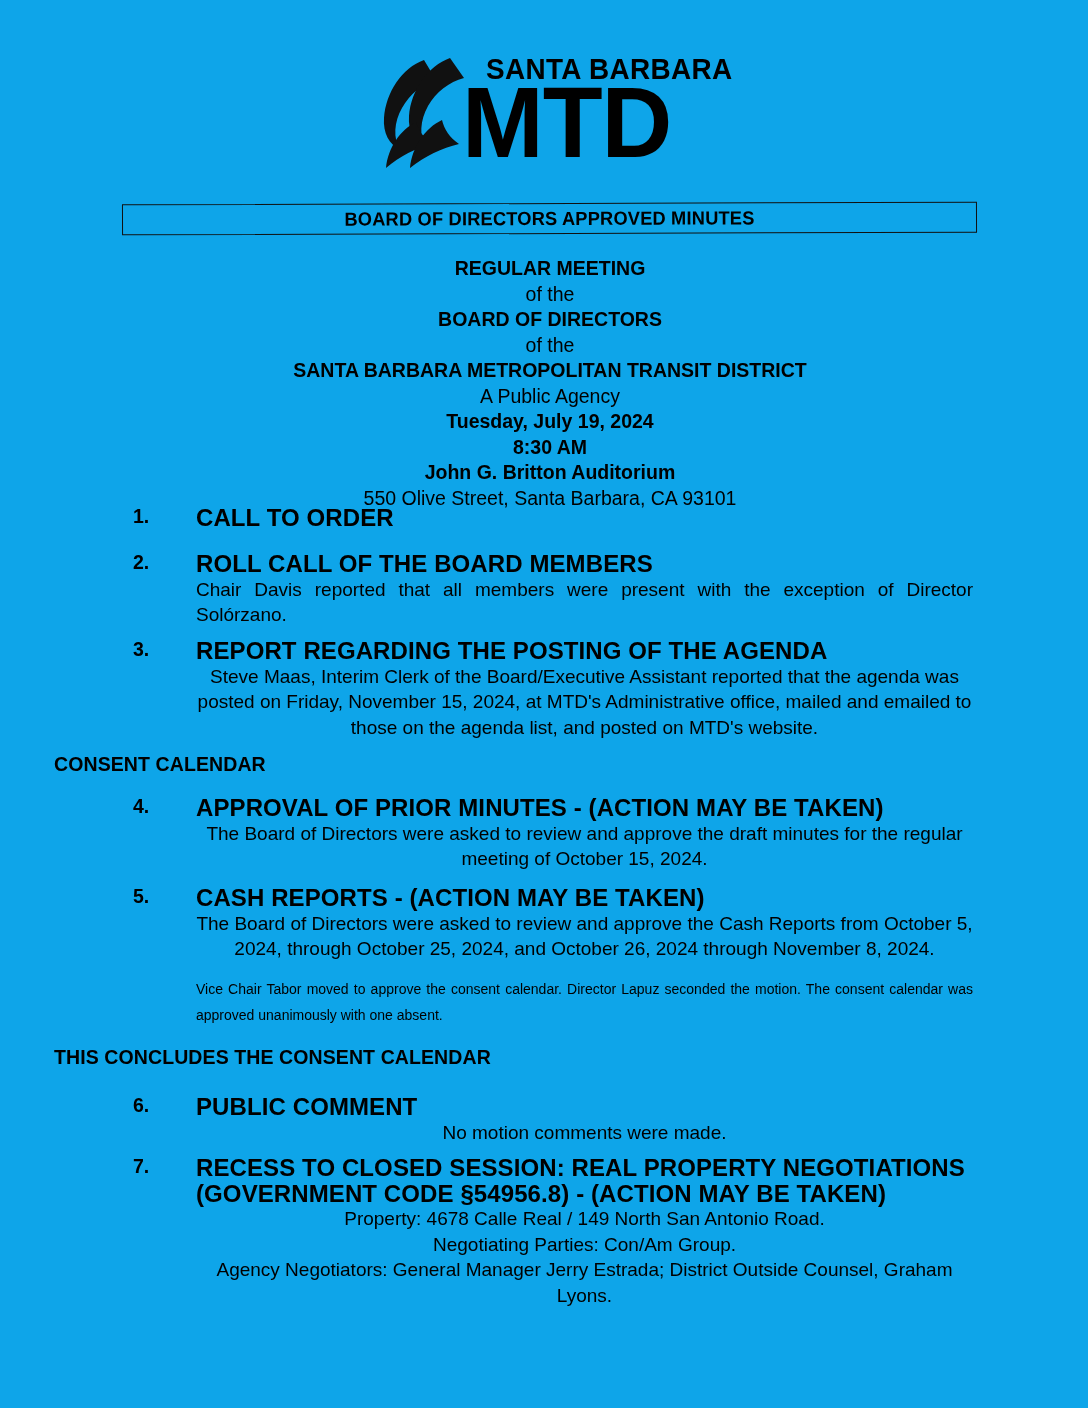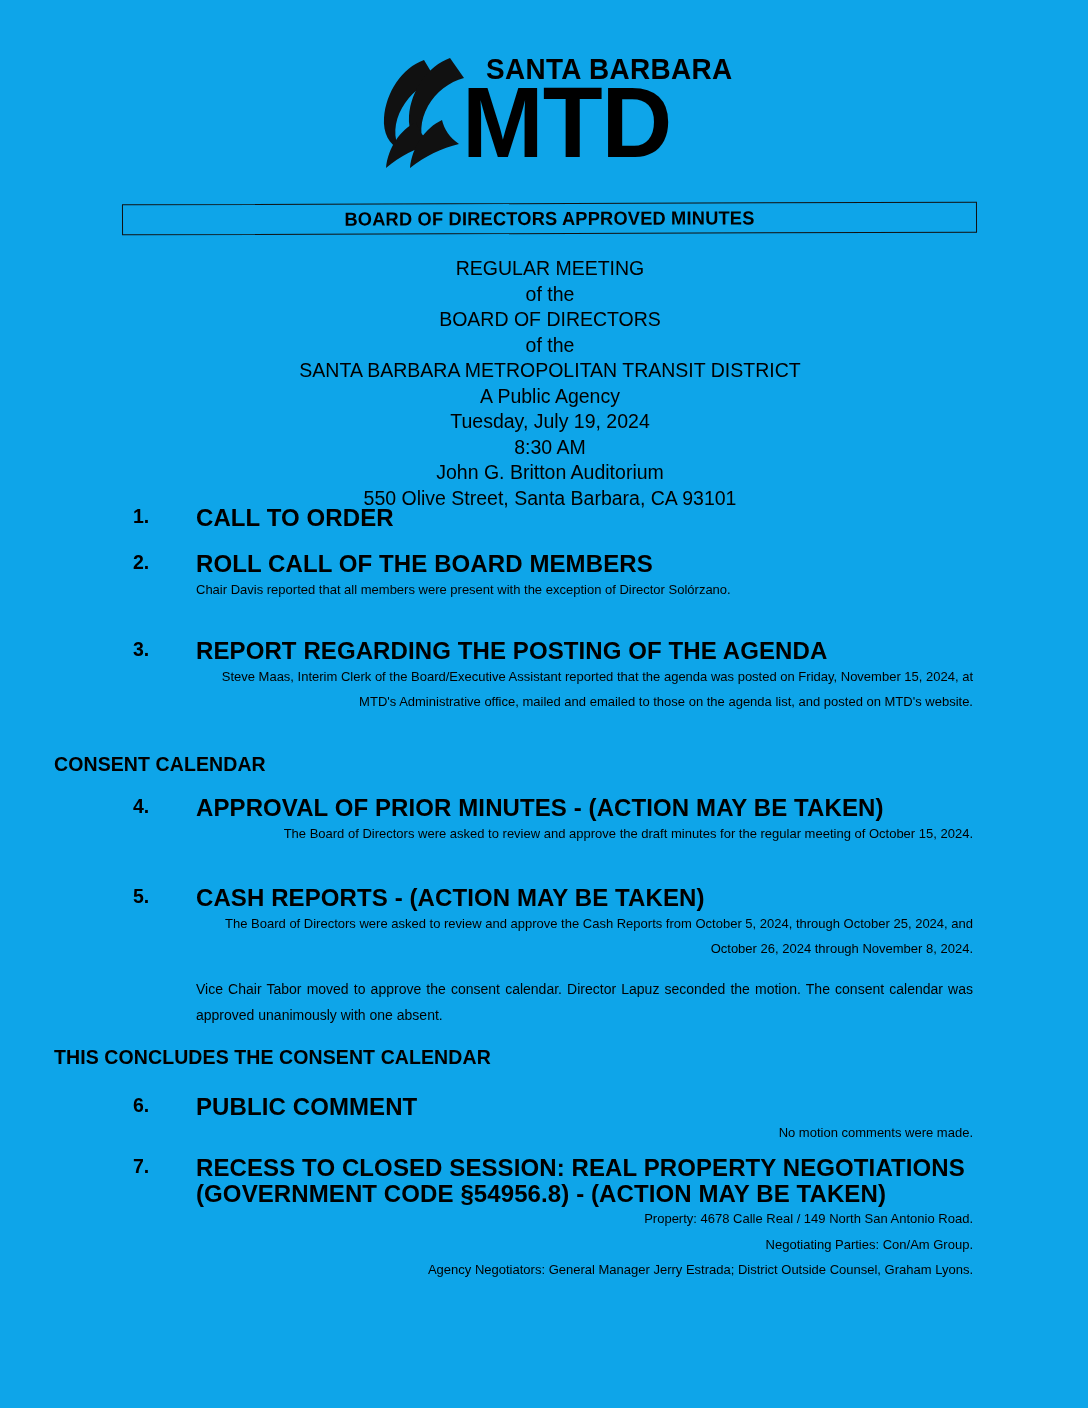--- a/index.html
+++ b/index.html
@@ -91,21 +91,21 @@
     position: absolute;
     left: 120px;
     top: 256px;
     width: 860px;
     text-align: center;
     line-height: 25.5px;
   }
   .header-block div {
     font-size: 19.5px;
   }
-  .hb-bold   { font-weight: normal; }
+  .hb-bold   { font-weight: bold; }
   .hb-normal { font-weight: normal; }
 
   
   .content {
     position: absolute;
     left: 0;
     top: 0;
     width: 1088px;
   }
   .section-label {
@@ -132,27 +132,27 @@
   .item-body {
     margin-left: 63px;
   }
   .item-title {
     font-size: 24px;
     font-weight: bold;
     line-height: 25.5px;
     letter-spacing: 0.1px;
   }
   .item-text {
-    font-size: 13px;
+    font-size: 19px;
     font-weight: normal;
     line-height: 25.5px;
     text-align: justify;
     text-justify: inter-word;
   }
-  .item-text.nojustify { text-align: right; }
+  .item-text.nojustify { text-align: center; }
 
   
   .loose-para {
     position: absolute;
     left: 196px;
     width: 777px;
     font-size: 14px;
     line-height: 25.5px;
     text-align: justify;
   }

